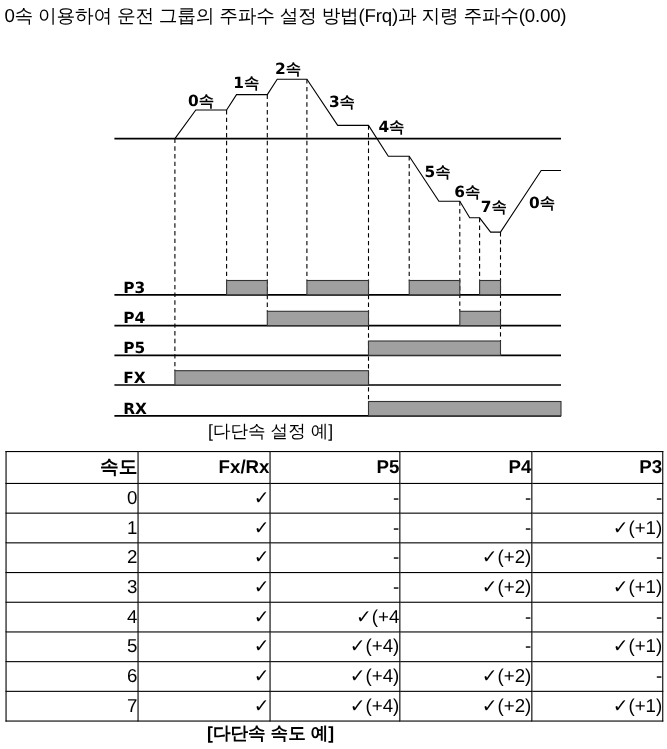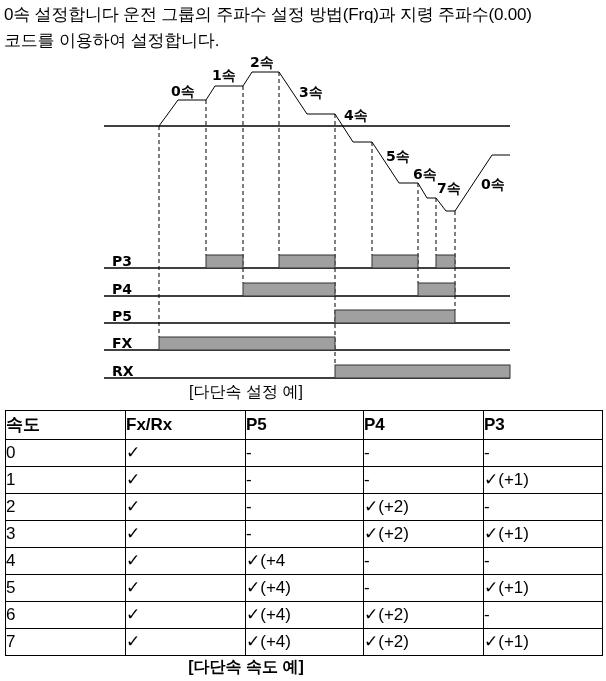--- a/index.html
+++ b/index.html
@@ -3,31 +3,30 @@
 <meta charset="utf-8">
 <style>
   html, body { margin: 0; padding: 0; background: #ffffff; }
   body { width: 606px; height: 681px; position: relative; overflow: hidden; font-family: "Liberation Sans", "DejaVu Sans", sans-serif; color: #000; }
   .intro { position: absolute; left: 4px; top: 2px; width: 600px; font-size: 17px; line-height: 26px; letter-spacing: -0.2px; }
   .diagram { position: absolute; left: 0; top: 0; }
   .caption { position: absolute; left: 0; width: 492px; text-align: center; font-size: 16px; }
   .cap1 { top: 382px; }
   .cap2 { top: 657px; font-weight: bold; }
   table.speed { position: absolute; left: 5px; top: 410px; border-collapse: collapse; font-size: 17px; }
-  table.speed th, table.speed td { border: 1px solid #000; text-align: left; padding: 0; height: 26px; line-height: 24px; }
+  table.speed th, table.speed td { border: 1px solid #000; text-align: right; padding: 0; height: 26px; line-height: 24px; }
   table.speed th { font-weight: bold; height: 28px; }
   .c0 { width: 119px; } .c1 { width: 119px; } .c2 { width: 117px; } .c3 { width: 119px; } .c4 { width: 118px; }
   svg text { font-family: "DejaVu Sans", sans-serif; font-weight: bold; }
 </style>
 </head>
 <body>
 
 <div class="intro">
-  <div>0속 설정합니다 운전 그룹의 주파수 설정 방법(Frq)과 지령 주파수(0.00)</div>
-  <div>코드를 이용하여 설정합니다.</div>
+  <div>0속 이용하여 운전 그룹의 주파수 설정 방법(Frq)과 지령 주파수(0.00)</div>
 </div>
 
 <svg class="diagram" width="606" height="400" viewBox="0 0 606 400" xmlns="http://www.w3.org/2000/svg">
 
   <line x1="104" y1="126" x2="510" y2="126" stroke="#000" stroke-width="1.5"></line>
 
   <polyline fill="none" stroke="#000" stroke-width="1" points="159,126 178,100 206,100 215,86 243,86 252,72 279,72 307,114 335,114 353,142 372,142 399,183 418,183 427,198 436,198 446,211 455,211 492,155 510,155"></polyline>
 
   <g stroke="#000" stroke-width="1" stroke-dasharray="4,3">
     <line x1="159" y1="126" x2="159" y2="337"></line>

